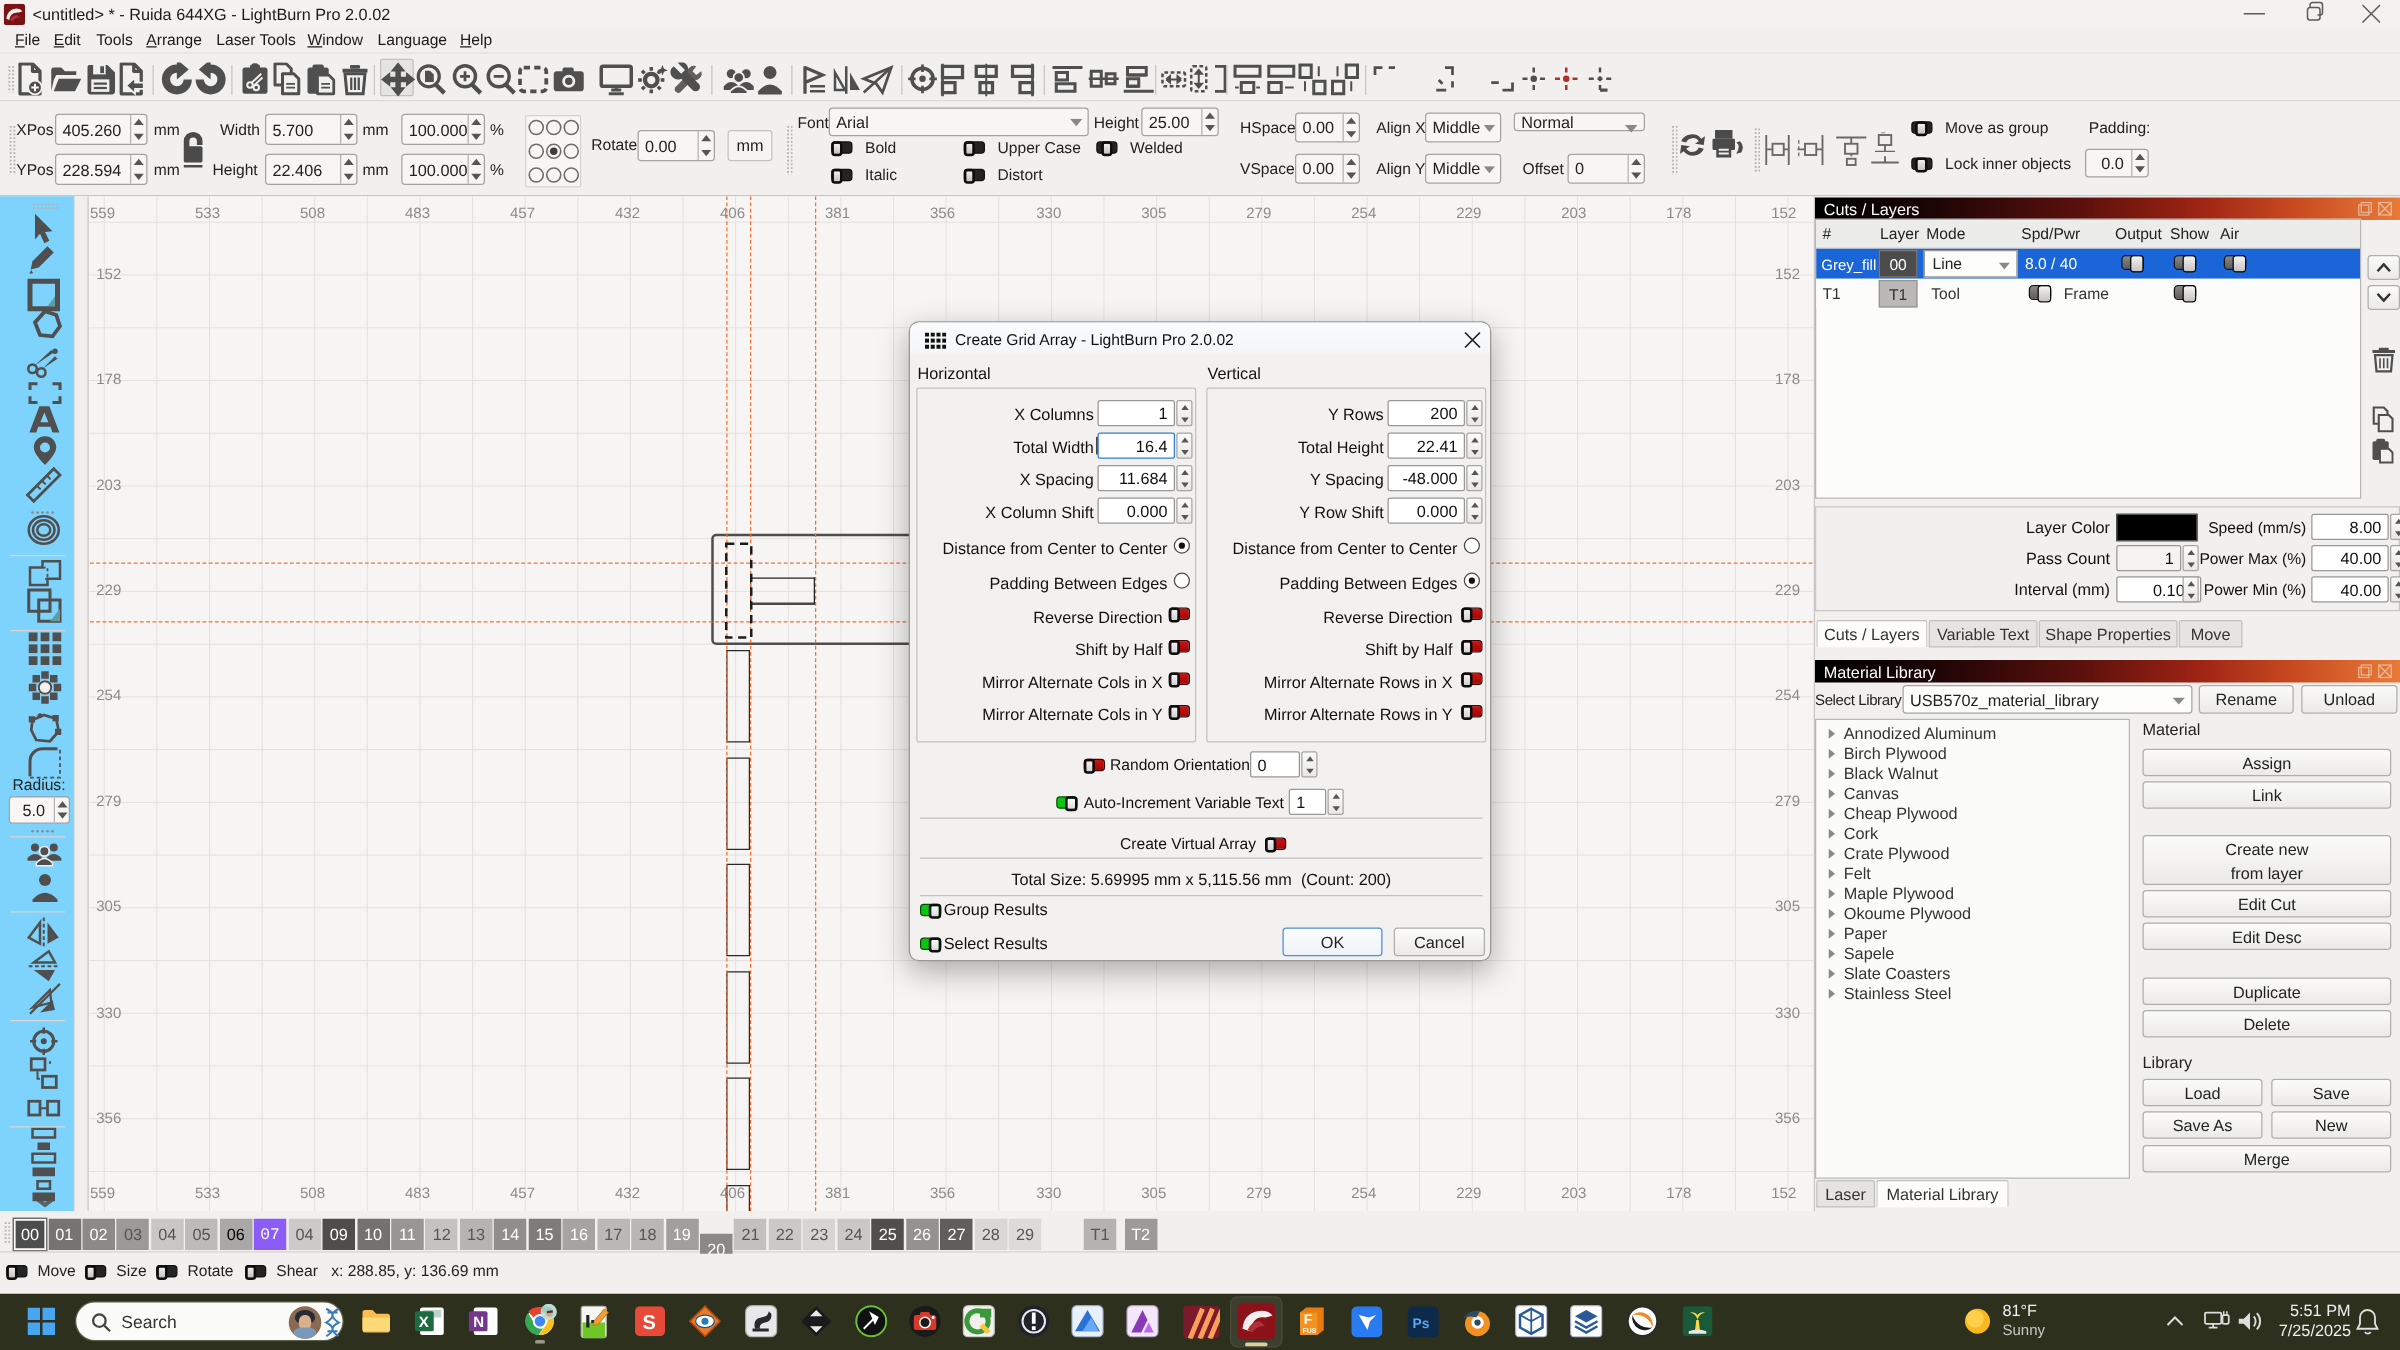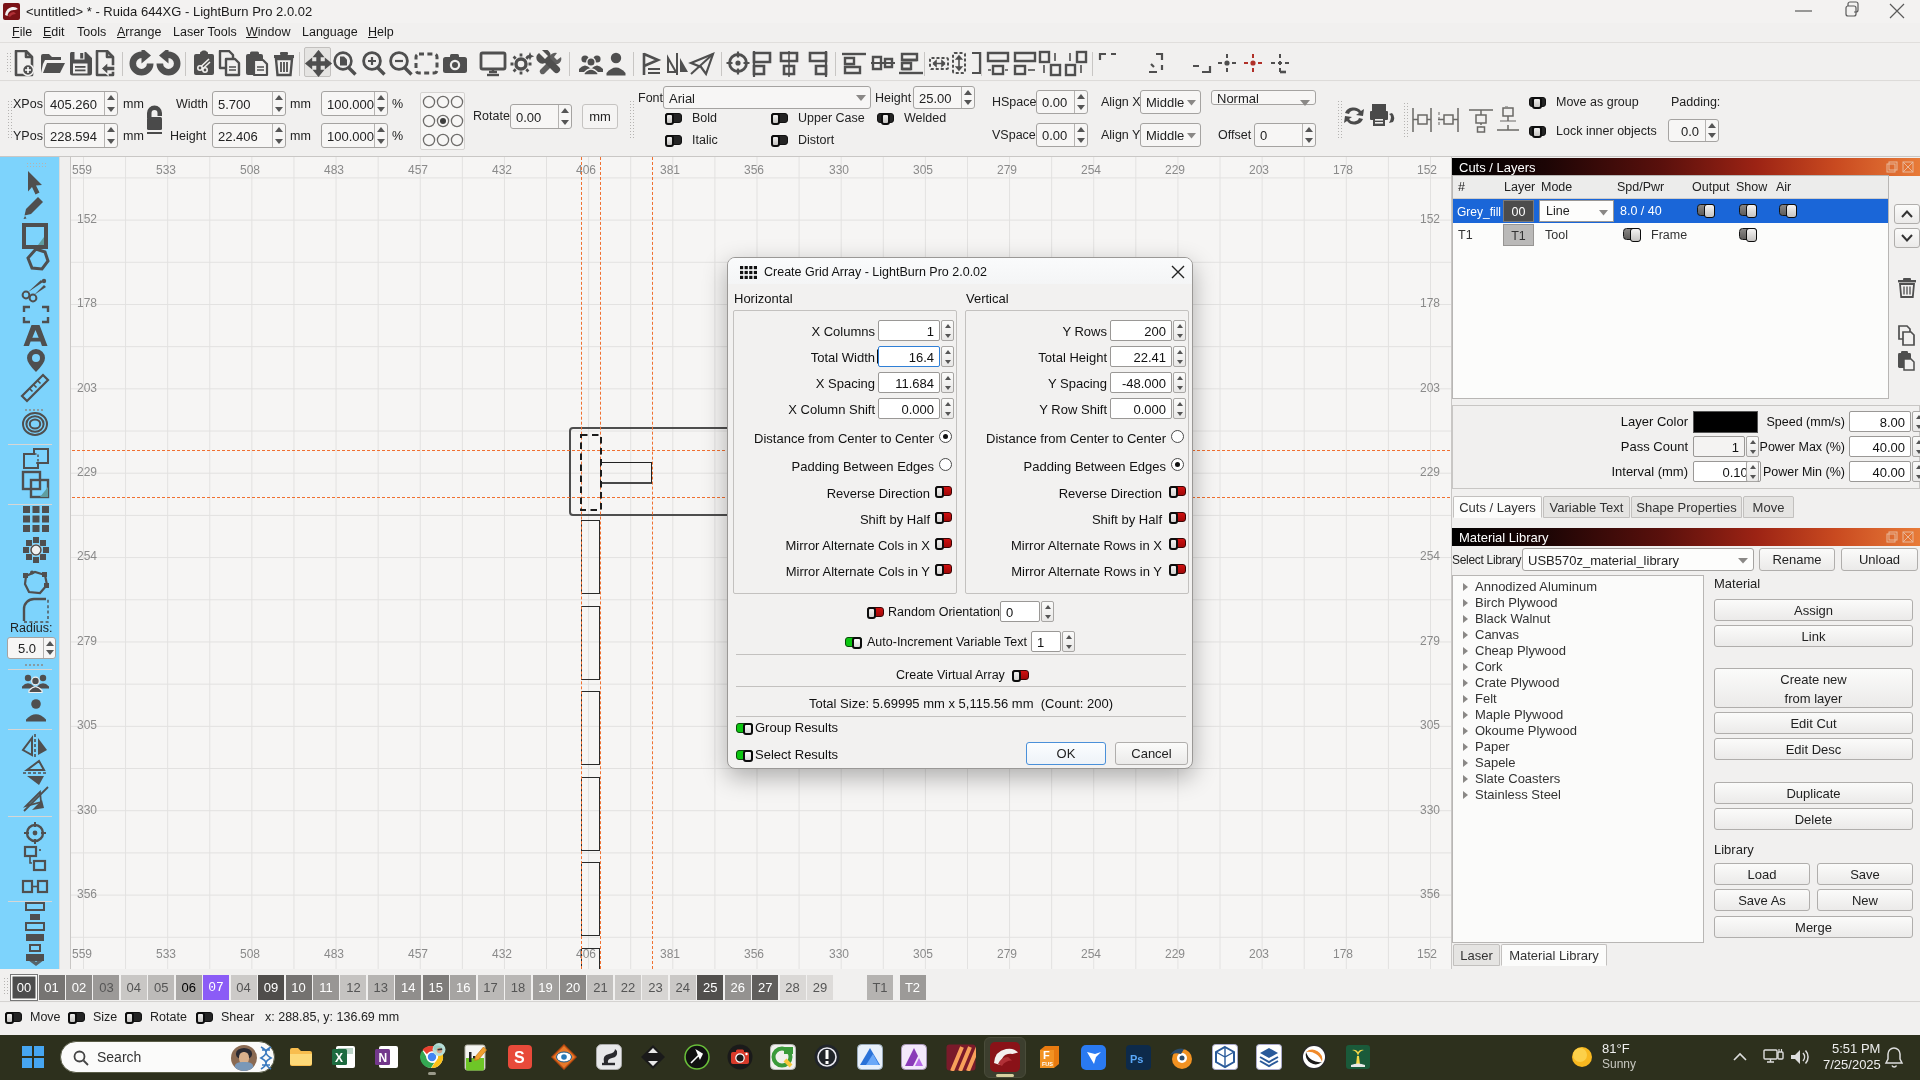--- a/index.html
+++ b/index.html
@@ -1190,21 +1190,21 @@
     <div class="pal" style="left:285.5px;background:#747270;color:#fff;">10</div>
     <div class="pal" style="left:312.9px;background:#989694;color:#fff;">11</div>
     <div class="pal" style="left:340.4px;background:#c5c3c1;color:#555;">12</div>
     <div class="pal" style="left:367.8px;background:#b6b4b2;color:#555;">13</div>
     <div class="pal" style="left:395.3px;background:#908e8c;color:#fff;">14</div>
     <div class="pal" style="left:422.7px;background:#7e7c7a;color:#fff;">15</div>
     <div class="pal" style="left:450.2px;background:#a6a4a2;color:#fff;">16</div>
     <div class="pal" style="left:477.6px;background:#bbb9b7;color:#555;">17</div>
     <div class="pal" style="left:505.1px;background:#b9b7b5;color:#555;">18</div>
     <div class="pal" style="left:532.5px;background:#a19f9d;color:#fff;">19</div>
-    <div class="pal" style="left:560.0px;background:#8b8987;color:#fff;">20</div>
+    <div class="pal" style="left:560.0px;background:#8b8987;color:#fff;margin-top:12px;">20</div>
     <div class="pal" style="left:587.4px;background:#c3c1bf;color:#555;">21</div>
     <div class="pal" style="left:614.9px;background:#cbc9c7;color:#555;">22</div>
     <div class="pal" style="left:642.4px;background:#d7d5d3;color:#555;">23</div>
     <div class="pal" style="left:669.8px;background:#cac8c6;color:#555;">24</div>
     <div class="pal" style="left:697.3px;background:#514f4d;color:#fff;">25</div>
     <div class="pal" style="left:724.7px;background:#949290;color:#fff;">26</div>
     <div class="pal" style="left:752.2px;background:#605e5c;color:#fff;text-align:center;">27</div>
     <div class="pal" style="left:779.6px;background:#dad8d6;color:#555;">28</div>
     <div class="pal" style="left:807.1px;background:#dddbd9;color:#555;">29</div>
     <div class="pal" style="left:867px;background:#b5b3b1;color:#555">T1</div>

